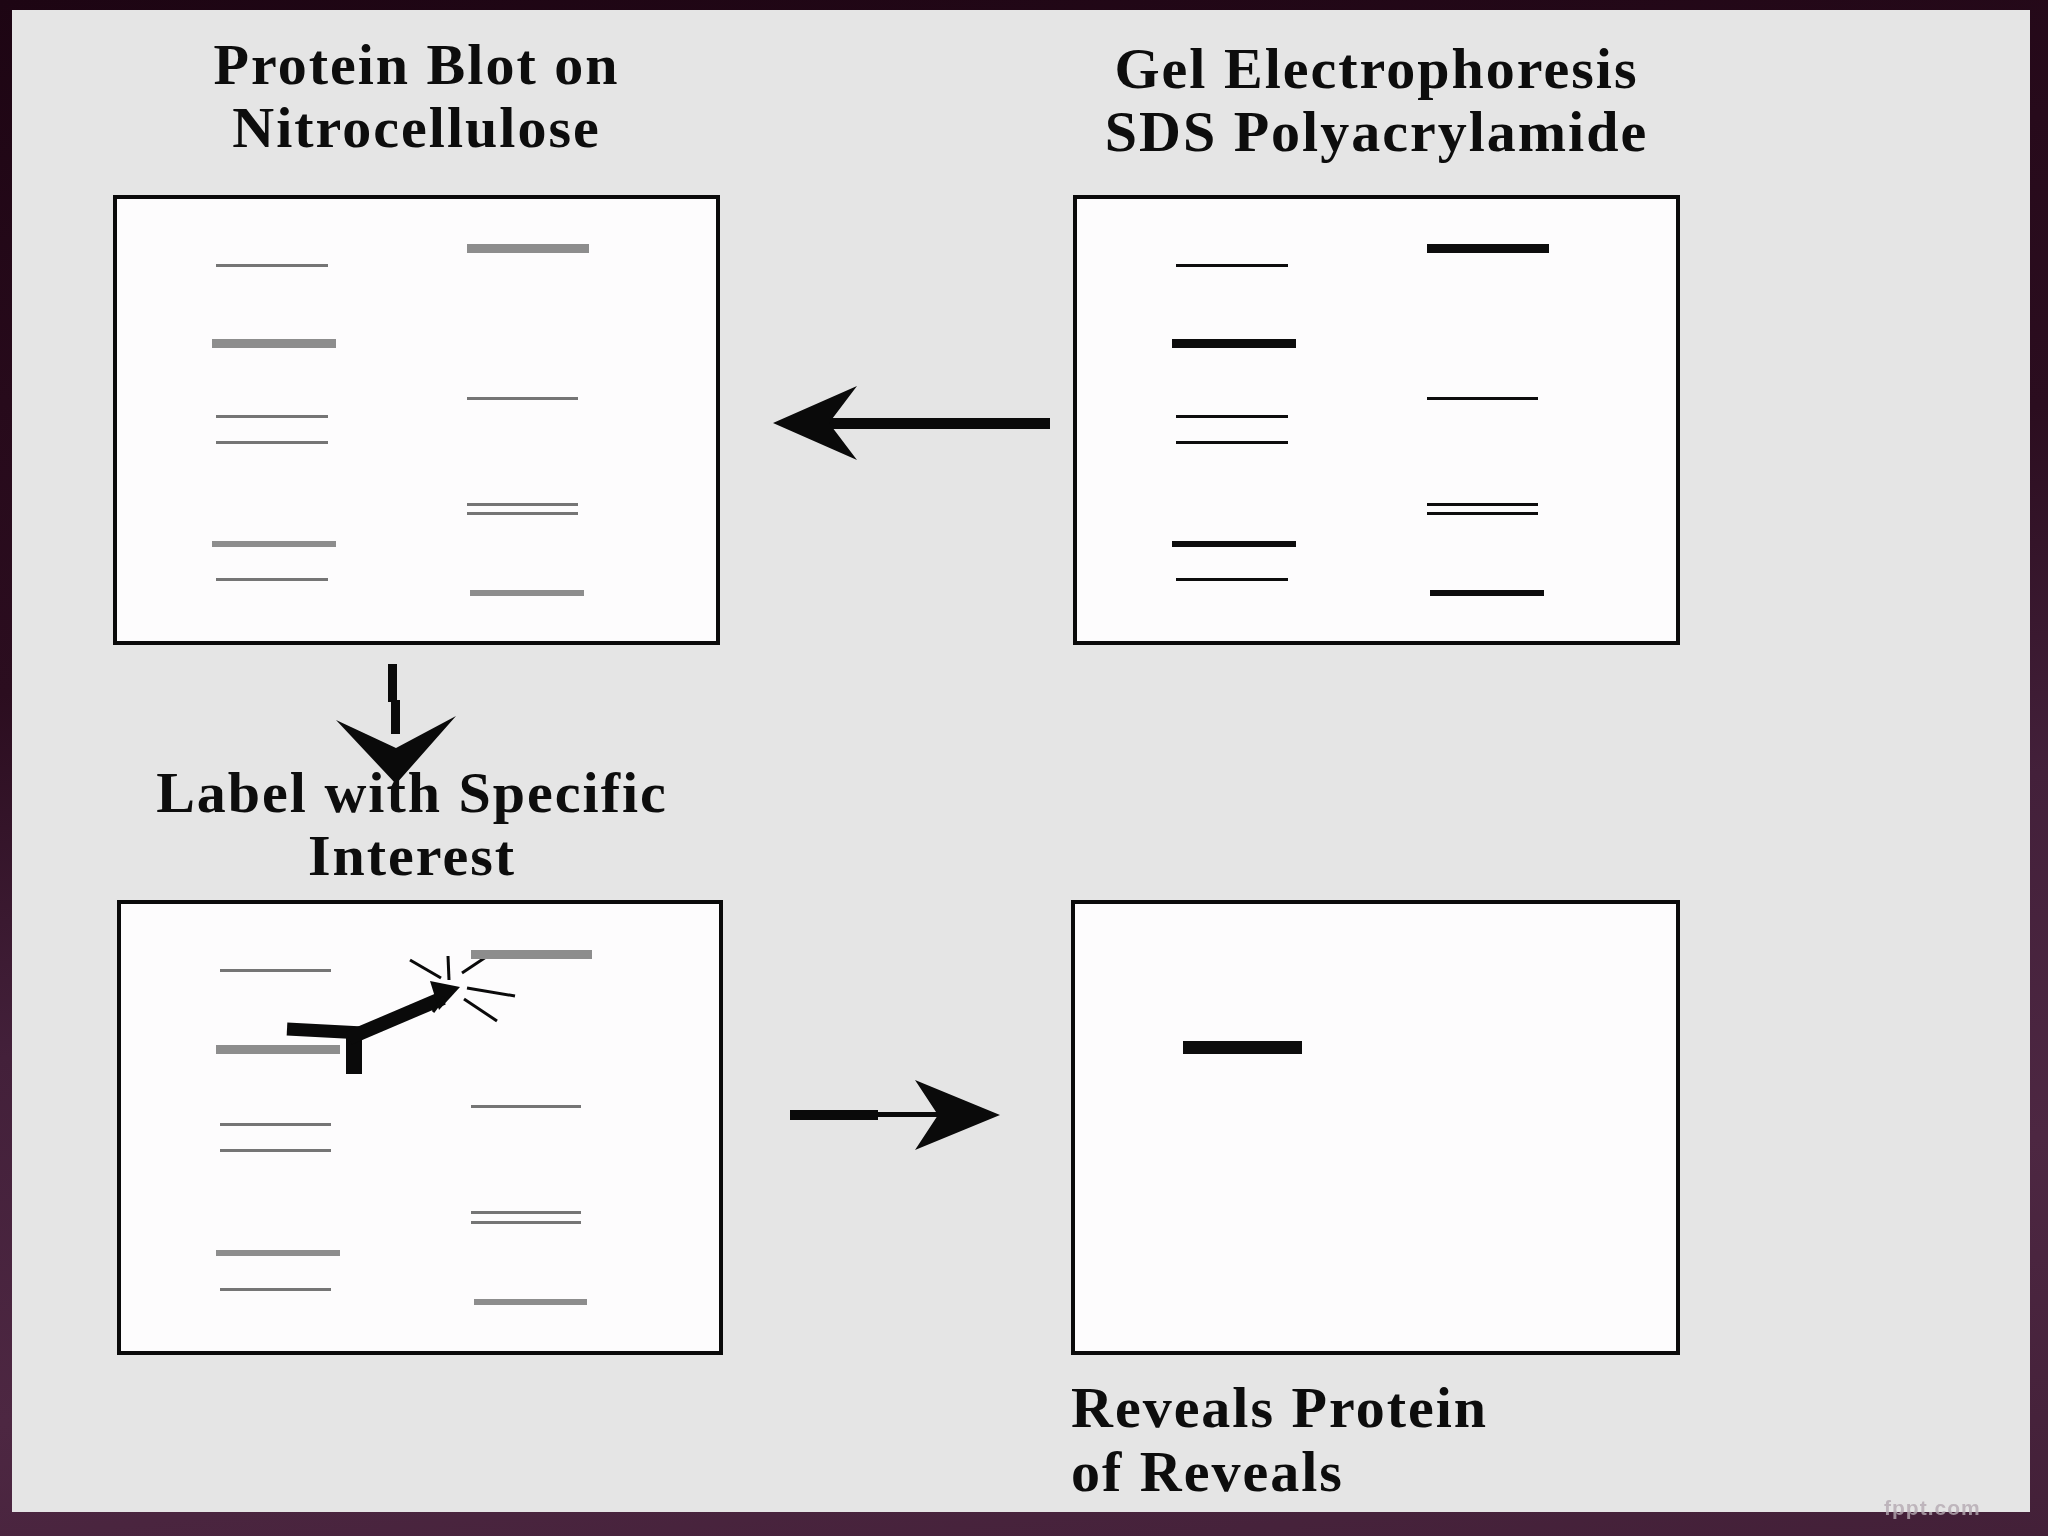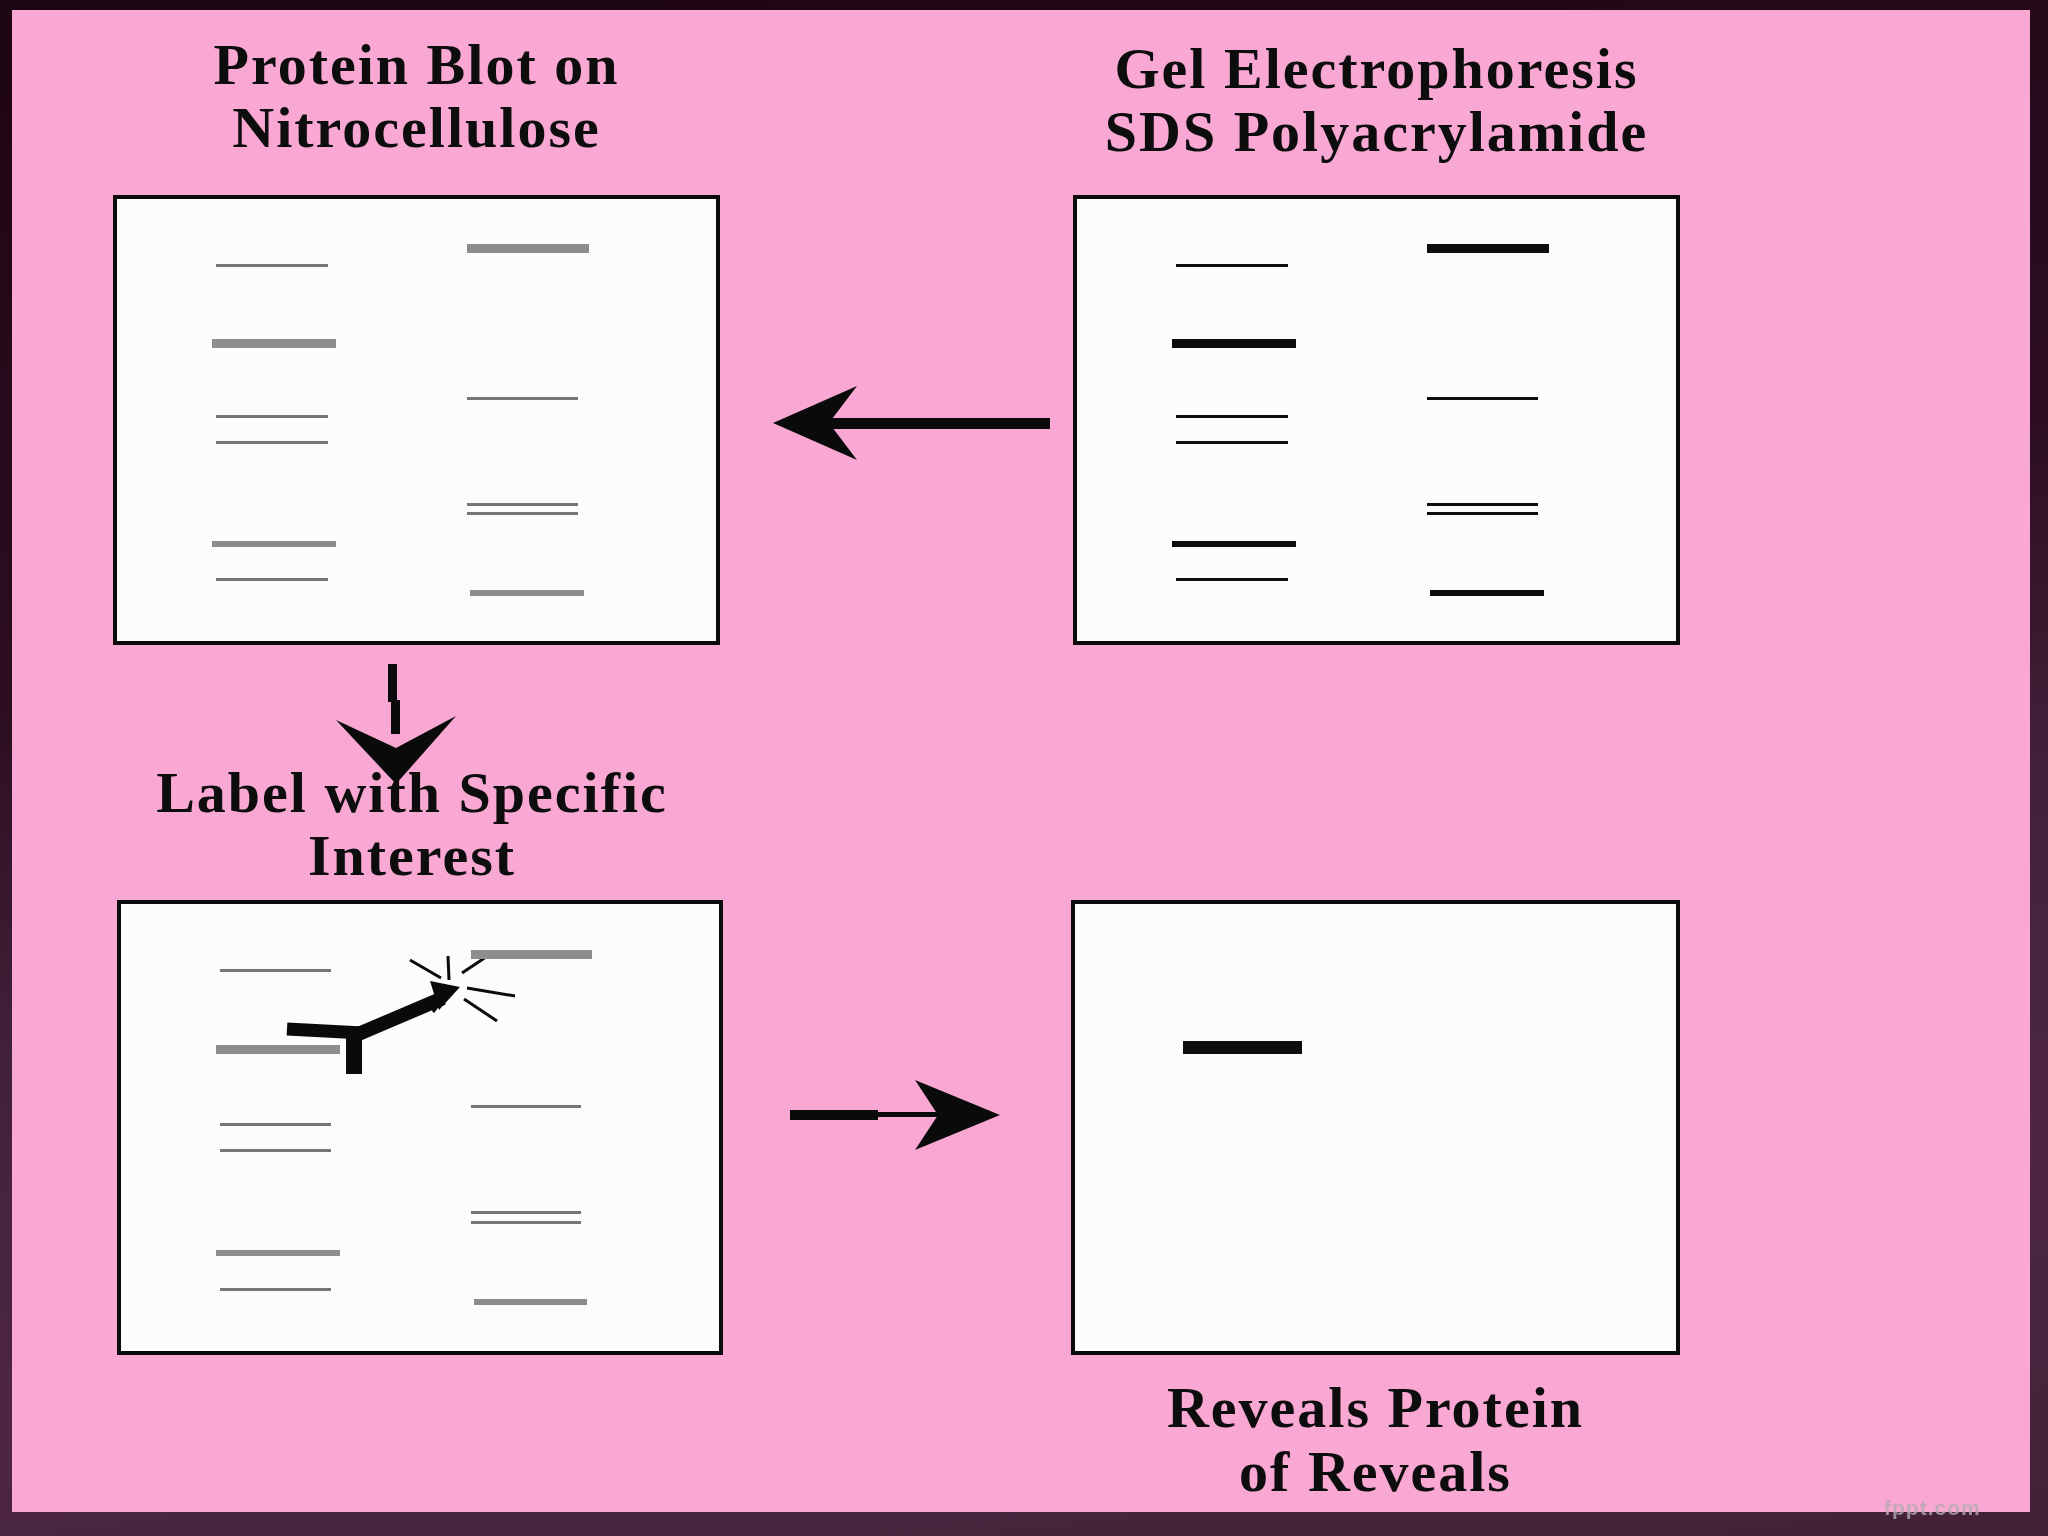--- a/index.html
+++ b/index.html
@@ -3,32 +3,32 @@
 <meta charset="utf-8">
 <style>
   html,body{margin:0;padding:0;}
   body{
     width:2048px;height:1536px;position:relative;overflow:hidden;
     background:linear-gradient(172deg,#1d0513 0%,#270a1b 22%,#2b0d1f 38%,#43203a 58%,#4d2742 78%,#432038 100%);
     font-family:"Liberation Serif","DejaVu Serif",serif;
   }
   .frame{
     position:absolute;left:12px;top:10px;width:2018px;height:1502px;
-    background:#f9a8d4;
+    background:#e5e5e5;
   }
   .panel{
     position:absolute;border:4px solid #0a0a0a;background:#fdfcfd;box-sizing:border-box;
   }
   .band{position:absolute;}
   .title{
     position:absolute;text-align:center;color:#0d0d0d;font-weight:bold;
     font-size:58px;line-height:1.08;letter-spacing:2px;white-space:nowrap;
   }
   .caption{
-    position:absolute;text-align:center;color:#0d0d0d;font-weight:bold;
+    position:absolute;color:#0d0d0d;font-weight:bold;
     font-size:58px;line-height:1.1;letter-spacing:2px;white-space:nowrap;
   }
   .arrow{position:absolute;}
   .antibody-layer{position:absolute;left:-4px;top:-4px;width:606px;height:455px;}
   .watermark{
     position:absolute;left:1884px;top:1496px;width:164px;
     font-family:"Liberation Sans","DejaVu Sans",sans-serif;
     font-weight:bold;font-size:21px;color:#b5aab2;opacity:.8;letter-spacing:1px;
   }
 </style>

